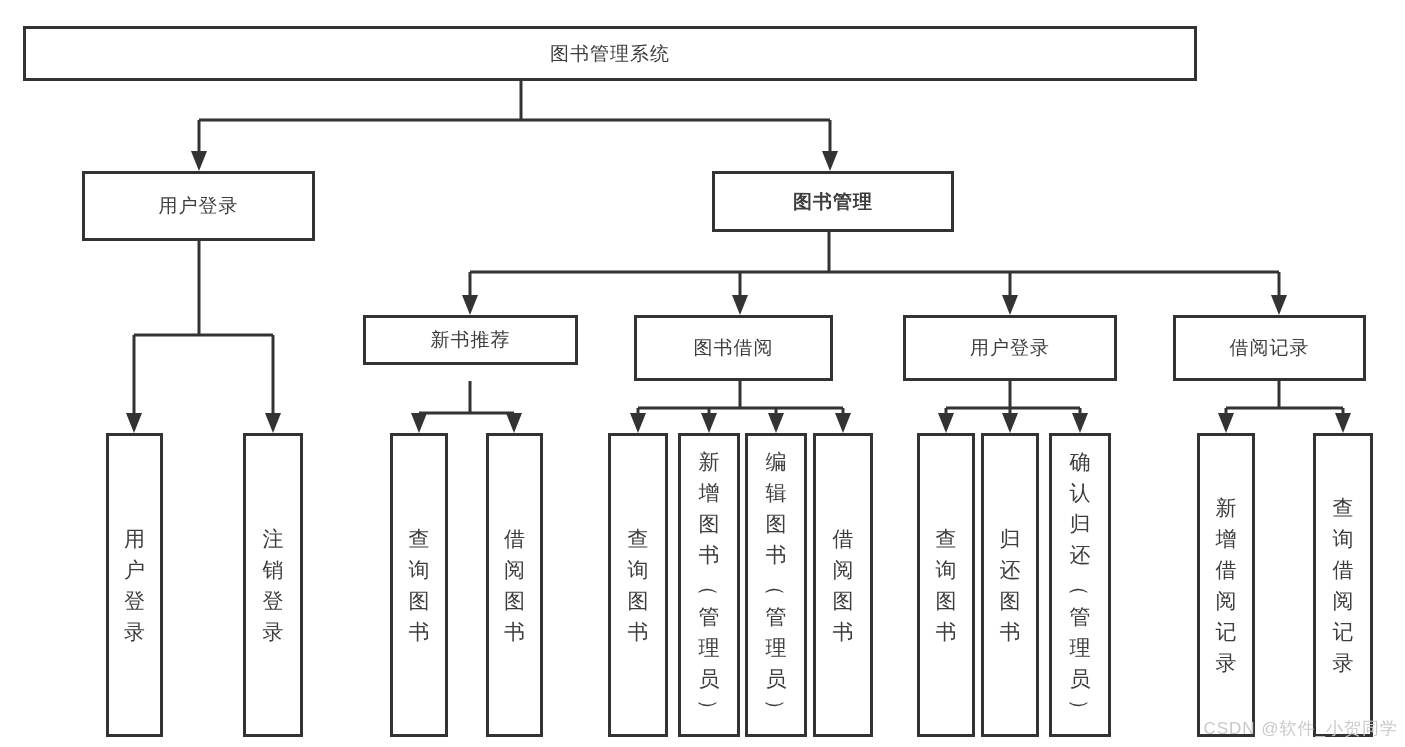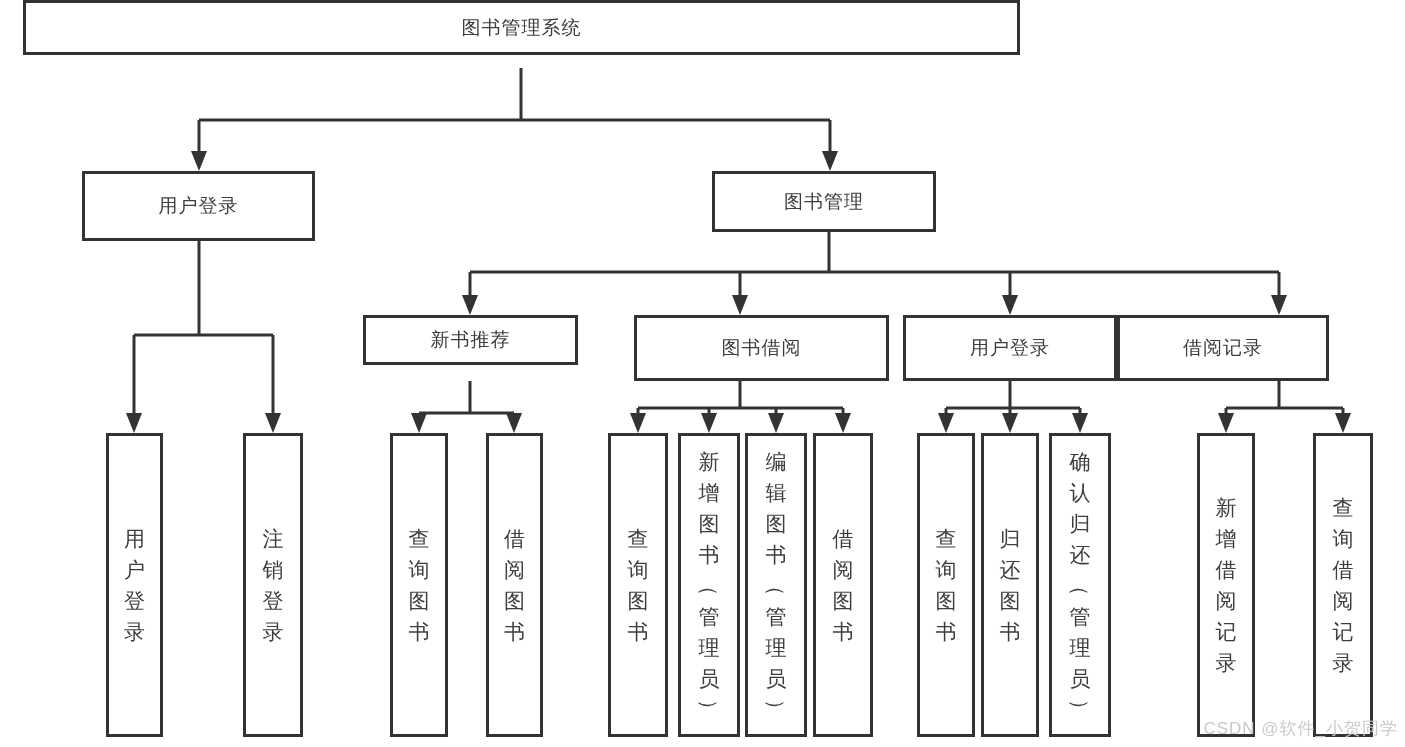--- a/index.html
+++ b/index.html
@@ -117,41 +117,41 @@
     <polygon points="1072,413 1088,413 1080,433"></polygon>
 
     <path d="M1279 381 V408"></path>
     <path d="M1226 408 H1343"></path>
     <path d="M1226 408 V415"></path>
     <path d="M1343 408 V415"></path>
     <polygon points="1218,413 1234,413 1226,433"></polygon>
     <polygon points="1335,413 1351,413 1343,433"></polygon>
   </svg>
 
-  <div class="node header" style="left:23px;top:0;width:997px;height:55px;font-family:Liberation Mono, monospace;">
+  <div class="node header" style="left:23px;top:26px;width:1174px;height:55px;font-family:Liberation Mono, monospace;">
     <span>图书管理系统</span>
   </div>
 
   <div class="node header" style="left:82px;top:171px;width:233px;height:70px;">
     <span>用户登录</span>
   </div>
-  <div class="node header" style="left:712px;top:171px;width:224px;height:61px;">
+  <div class="node header" style="left:712px;top:171px;width:242px;height:61px;font-weight:bold;">
     <span>图书管理</span>
   </div>
 
   <div class="node header" style="left:363px;top:315px;width:215px;height:50px;">
     <span>新书推荐</span>
   </div>
-  <div class="node header" style="left:634px;top:315px;width:255px;height:66px;">
+  <div class="node header" style="left:634px;top:315px;width:199px;height:66px;">
     <span>图书借阅</span>
   </div>
   <div class="node header" style="left:903px;top:315px;width:214px;height:66px;">
     <span>用户登录</span>
   </div>
-  <div class="node header" style="left:1117px;top:315px;width:212px;height:66px;">
+  <div class="node header" style="left:1173px;top:315px;width:193px;height:66px;">
     <span>借阅记录</span>
   </div>
 
   <div class="leaf" style="left:106px;width:57px;">
     <div class="vtext">
         <span class="vchar">用</span>
         <span class="vchar">户</span>
         <span class="vchar">登</span>
         <span class="vchar">录</span>
       </div>

